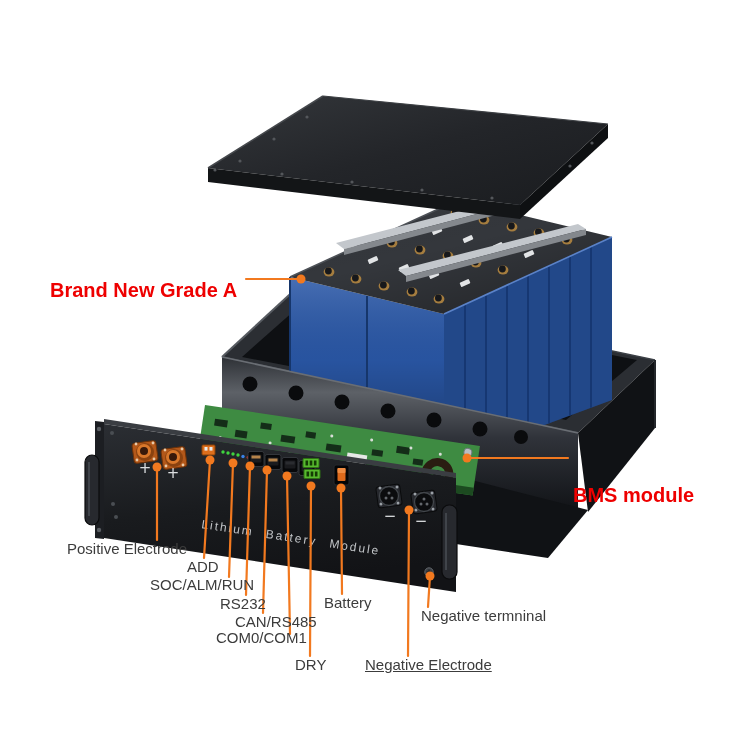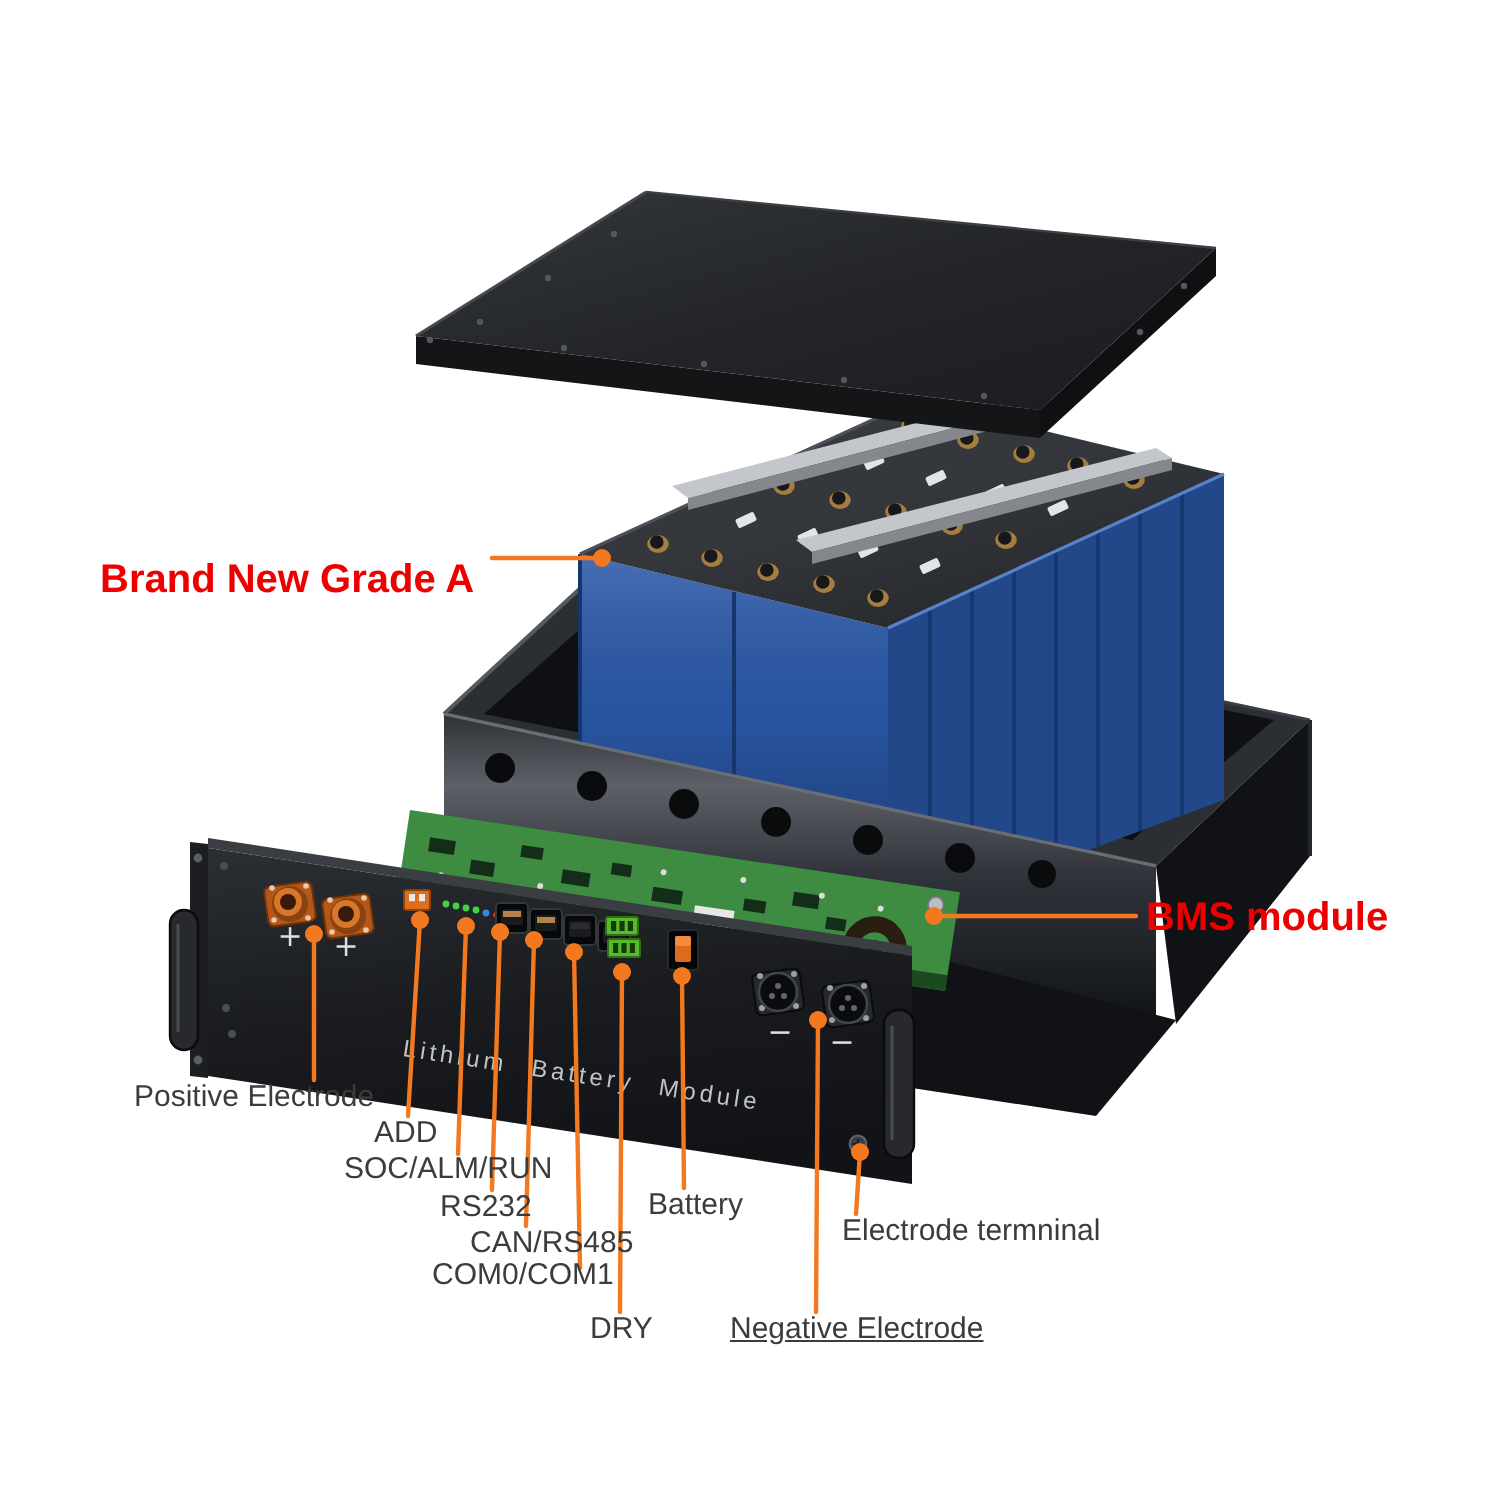--- a/index.html
+++ b/index.html
@@ -301,25 +301,25 @@
     <line class="leader" x1="341" y1="488" x2="342" y2="594"></line>
         <circle class="ldot" cx="341" cy="488" r="4.5"></circle>
     <line class="leader" x1="409" y1="510" x2="408" y2="656"></line>
         <circle class="ldot" cx="409" cy="510" r="4.5"></circle>
     <line class="leader" x1="430" y1="576" x2="428" y2="607"></line>
         <circle class="ldot" cx="430" cy="576" r="4.5"></circle>
   </g>
 </svg>
 
   <div class="callout" style="left:50px;top:267px;">Brand New Grade A</div>
-  <div class="callout" style="left:573px;top:436px;">BMS module</div>
+  <div class="callout" style="left:573px;top:472px;">BMS module</div>
 
   <div class="plabel" style="left:67px;top:541px;">Positive Electrode</div>
   <div class="plabel" style="left:187px;top:559px;">ADD</div>
-  <div class="plabel" style="left:150px;top:577px;margin-left:22px;">SOC/ALM/RUN</div>
+  <div class="plabel" style="left:150px;top:577px;">SOC/ALM/RUN</div>
   <div class="plabel" style="left:220px;top:596px;text-align:center;">RS232</div>
   <div class="plabel" style="left:203px;top:614px;margin-left:32px;">CAN/RS485</div>
   <div class="plabel" style="left:216px;top:630px;">COM0/COM1</div>
   <div class="plabel" style="left:295px;top:657px;text-align:center;">DRY</div>
   <div class="plabel" style="left:324px;top:595px;">Battery</div>
   <div class="plabel" style="left:365px;top:657px;text-decoration:underline;">Negative Electrode</div>
-  <div class="plabel" style="left:421px;top:608px;">Electrode termninal</div>
+  <div class="plabel" style="left:421px;top:608px;">Negative termninal</div>
 </div>
 
 </body></html>

